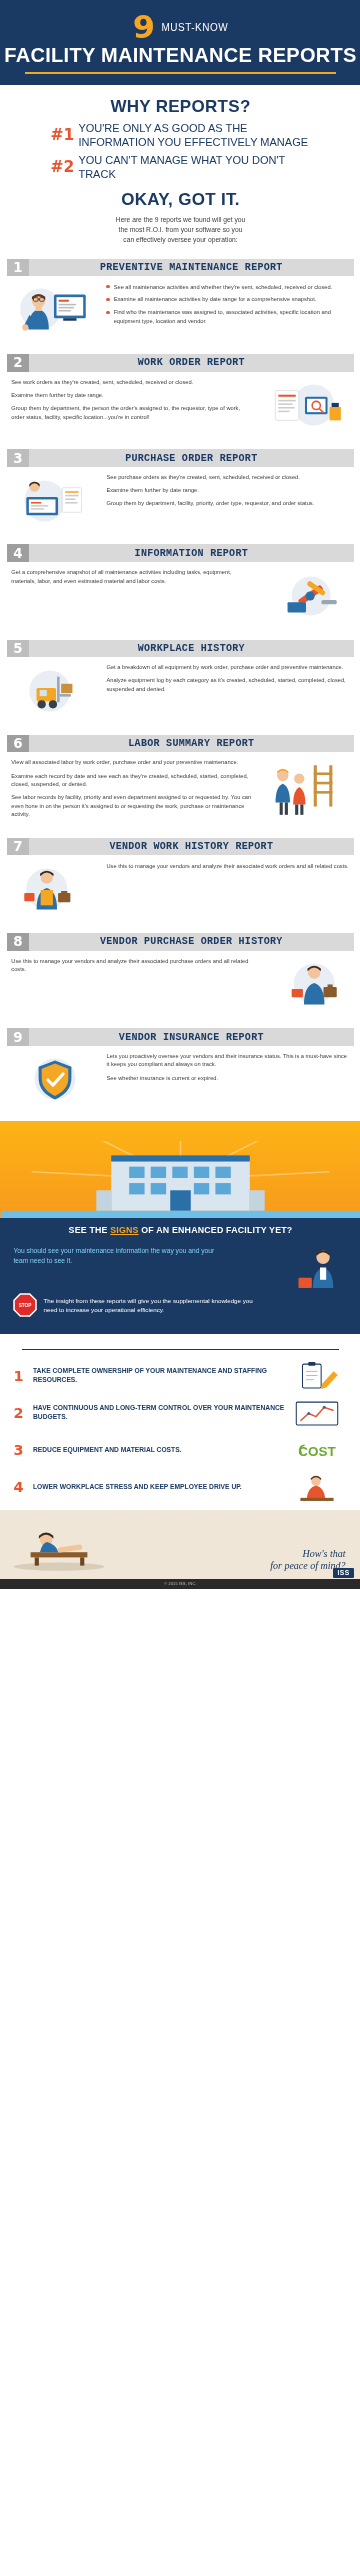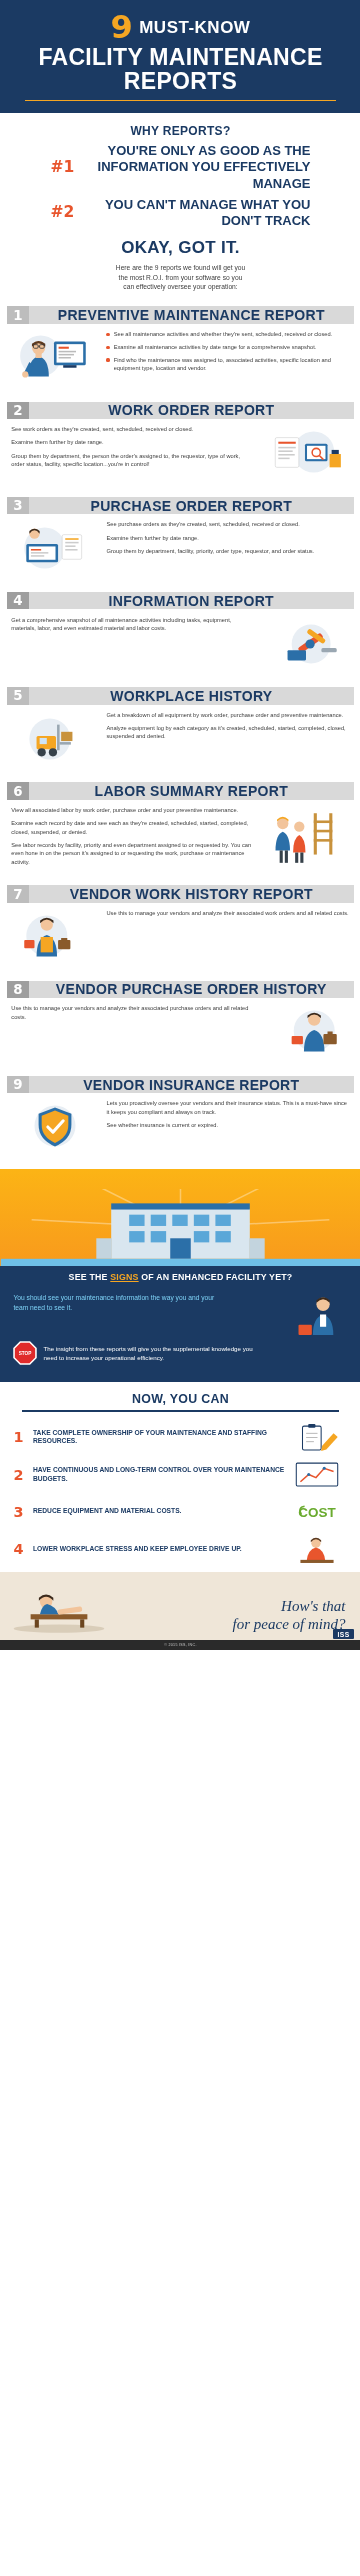--- a/index.html
+++ b/index.html
@@ -27,43 +27,43 @@
     line-height:0.9;
     display:inline-block;
     vertical-align:middle;
     font-family:"DejaVu Sans", sans-serif;
   }
   .header .must {
     display:inline-block;
     vertical-align:middle;
     margin-left:4.1px;
     color:#ffffff;
-    font-size:17px;
-    font-weight:bold;
+    font-size:10px;
+    font-weight:normal;
     letter-spacing:0.5px;
   }
   .header .title {
     margin-top:3.1px;
     color:#ffffff;
-    font-size:23px;
+    font-size:20px;
     font-weight:bold;
     letter-spacing:0.3px;
     line-height:1.05;
   }
   .header .rule { height:1.5px; background:#f5a623; width:86%; margin:6.2px auto 0 auto; }
 
   
   .why {
     background:#ffffff;
     padding:11.3px 15.5px 5.2px 15.5px;
     text-align:center;
     position:relative;
   }
   .why .whyline {
-    font-size:12px;
+    font-size:17px;
     font-weight:bold;
     color:#1b3a63;
     letter-spacing:0.3px;
   }
   .why .pointrow {
     margin-top:5.2px;
     display:flex;
     align-items:center;
     justify-content:center;
     gap:4.1px;
@@ -71,25 +71,24 @@
   }
   .why .num {
     color:#e8552d;
     font-size:15.5px;
     font-weight:bold;
     line-height:1;
     font-family:"DejaVu Sans", sans-serif;
   }
   .why .ptxt {
     color:#1b3a63;
-    font-size:13px;
-    font-weight:bold;
+    font-size:11px;
+    font-weight:normal;
     line-height:1.25;
     max-width:232px;
-    text-align:right;
   }
   .why .okay {
     margin-top:8.2px;
     font-size:17px;
     font-weight:bold;
     color:#1b3a63;
     letter-spacing:0.3px;
   }
   .why .sub {
     margin-top:5.2px;
@@ -117,27 +116,28 @@
     font-weight:bold;
     display:flex;
     align-items:center;
     justify-content:center;
     font-family:"DejaVu Sans", sans-serif;
   }
   .bar .barlabel {
     flex:1;
     background:#d9d9d9;
     color:#1b3a63;
-    font-size:14px;
+    font-size:10px;
     font-weight:bold;
     letter-spacing:0.3px;
     display:flex;
     align-items:center;
     justify-content:center;
     text-align:center;
+    font-family:Liberation Mono, monospace;
   }
   .bar.alt .bignum { background:#9e9e9e; }
 
   .body {
     display:flex;
     padding:6.2px 11.3px 5.2px 11.3px;
     gap:7.2px;
     align-items:flex-start;
   }
   .body.rev { flex-direction:row-reverse; }
@@ -245,21 +245,21 @@
   
   .footer {
     background:#efe6d8;
     padding:9.3px 10.3px 5.2px 10.3px;
     position:relative;
     min-height:62px;
   }
   .footer .q {
     text-align:right;
     color:#1b3a63;
-    font-size:15px;
+    font-size:10px;
     line-height:1.15;
     font-family:"Liberation Serif", serif;
     font-style:italic;
     padding-top:13.4px;
     padding-right:5.2px;
   }
   .footer .copy {
     background:#2a2a2a;
     color:#cccccc;
     font-size:3.6px;
@@ -610,21 +610,20 @@
             <polygon points="14,2 32,2 44,14 44,32 32,44 14,44 2,32 2,14" fill="#e02b2b" stroke="#ffffff" stroke-width="3"></polygon>
             <text x="23" y="27" font-size="9" fill="#ffffff" text-anchor="middle" font-family="Liberation Sans, sans-serif" font-weight="bold">STOP</text>
           </svg>
         </div>
         <p class="insight" style="margin-left:0;">The insight from these reports will give you the supplemental knowledge you need to increase your operational efficiency.</p>
       </div>
     </div>
   </div>
 
   <div class="nyc">
-    <h2>NOW, YOU CAN</h2>
     <div class="hrule"></div>
 
     <div class="steprow">
       <span class="sn">1</span>
       <span class="st">TAKE COMPLETE OWNERSHIP OF YOUR MAINTENANCE AND STAFFING RESOURCES.</span>
       <span class="sicon">
         <svg width="52" height="29" viewBox="0 0 100 56">
           <rect x="22" y="6" width="36" height="46" rx="3" fill="#ffffff" stroke="#1b3a63" stroke-width="2"></rect>
           <rect x="33" y="2" width="14" height="7" rx="2" fill="#1b3a63"></rect>
           <line x1="29" y1="20" x2="51" y2="20" stroke="#bbb" stroke-width="2"></line>

